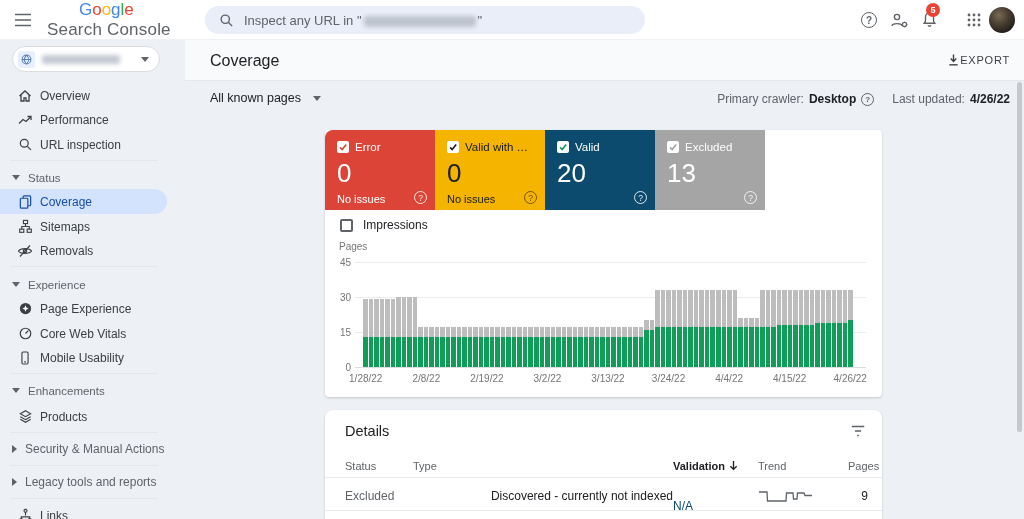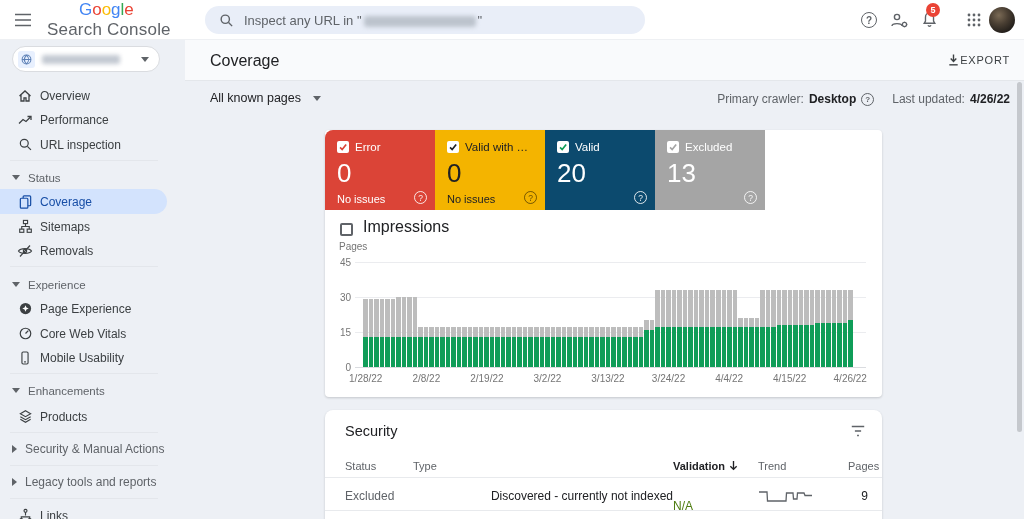--- a/index.html
+++ b/index.html
@@ -51,21 +51,21 @@
   .scard.c1 { left:110px; background:#f4b400; color:#202124; }
   .scard.c2 { left:220px; background:#0c4a6e; }
   .scard.c3 { left:330px; background:#a5a5a5; }
   .scard .row1 { display:flex; align-items:center; gap:6px; font-size:11.5px; }
   .scard .lbl { white-space:nowrap; overflow:hidden; text-overflow:ellipsis; max-width:70px; }
   .cbx { width:12px; height:12px; background:#fff; border-radius:2px; display:flex; align-items:center; justify-content:center; flex:none; }
   .sval { font-size:26px; line-height:1; margin-top:7px; font-weight:400; }
   .ssub { font-size:11px; margin-top:7px; }
   .shelp { position:absolute; right:8px; bottom:6px; width:13px; height:13px; border:1px solid rgba(255,255,255,.85); border-radius:50%; font-size:8.5px; display:flex; align-items:center; justify-content:center; color:rgba(255,255,255,.9); }
   .scard.c1 .shelp { border-color:rgba(0,0,0,.5); color:rgba(0,0,0,.6); }
-  .imp { position:absolute; left:15px; top:88px; display:flex; align-items:flex-end; gap:10px; font-size:16px; color:#202124; cursor:pointer; }
+  .imp { position:absolute; left:15px; top:88px; display:flex; align-items:flex-end; gap:10px; font-size:12px; color:#202124; cursor:pointer; }
   .impbox { width:13px; height:13px; border:2px solid #5f6368; border-radius:2px; }
   .pages-lbl { position:absolute; left:14px; top:111px; font-size:10px; color:#757575; }
   .ytick { position:absolute; left:0; width:26px; text-align:right; font-size:10px; color:#757575; }
   .gline { position:absolute; left:30px; width:511px; height:1px; background:#ebecef; }
   .gline.base { background:#dadce0; }
   .bars { position:absolute; left:38px; top:132px; width:490px; height:105px; display:flex; align-items:flex-end; gap:1px; }
   .bar { flex:1; display:flex; flex-direction:column; justify-content:flex-end; }
   .bar .x { background:#bdbdbd; }
   .bar .g { background:#0f9d58; }
   .xlab { position:absolute; top:243px; transform:translateX(-50%); font-size:10px; color:#757575; white-space:nowrap; }
@@ -76,21 +76,21 @@
   .dt-grid { display:grid; grid-template-columns:68px 260px 85px 90px 1fr; padding:0 14px 0 20px; align-items:center; }
   .dt-head { position:absolute; top:44px; left:0; right:0; height:23px; font-size:11px; color:#5f6368; }
   .dt-head .sortcol { color:#202124; font-weight:700; display:flex; align-items:center; gap:4px; cursor:pointer; }
   .dt-head span { cursor:pointer; }
   .dt-head .h-pages { text-align:right; }
   .dt-sep { position:absolute; left:0; right:0; top:67px; height:1px; background:#e8eaed; }
   .dt-rows { position:absolute; top:68px; left:0; right:0; }
   .dt-row { height:33px; font-size:12px; border-bottom:1px solid #e8eaed; cursor:pointer; }
   .c-status { color:#5f6368; }
   .c-type { color:#202124;text-align:right; }
-  .c-val { color:#4d7c0f;margin-top:21px; }
+  .c-val { color:#0c4a6e;margin-top:21px; }
   .c-pages { text-align:right; color:#202124; }
   
   .sb { position:absolute; right:2px; top:82px; width:5px; height:350px; background:#c5c8cd; border-radius:3px; cursor:grab; }
   svg { display:block; }
 </style>
 </head>
 <body>
 
 <div class="hdr">
   <div class="hamburger">
@@ -765,21 +765,21 @@
       <div class="xlab" style="left: 222.438px;">3/2/22</div>
       <div class="xlab" style="left: 283px;">3/13/22</div>
       <div class="xlab" style="left: 343.562px;">3/24/22</div>
       <div class="xlab" style="left: 404.124px;">4/4/22</div>
       <div class="xlab" style="left: 464.685px;">4/15/22</div>
       <div class="xlab" style="left: 525.247px;">4/26/22</div>
     </div>
 </div>
 
 <div class="card details">
-  <div class="dt-title">Security</div>
+  <div class="dt-title">Details</div>
   <div class="dt-filter">
     <svg width="16" height="14" viewBox="0 0 18 15">
         <path d="M2 2.5 H16 M5.5 7.5 H12.5 M8 12.5 H10" stroke="#5f6368" stroke-width="1.6"></path>
       </svg>
   </div>
   <div class="dt-head dt-grid">
     <span>Status</span>
     <span>Type</span>
     <span class="sortcol">
       <span>Validation</span>

